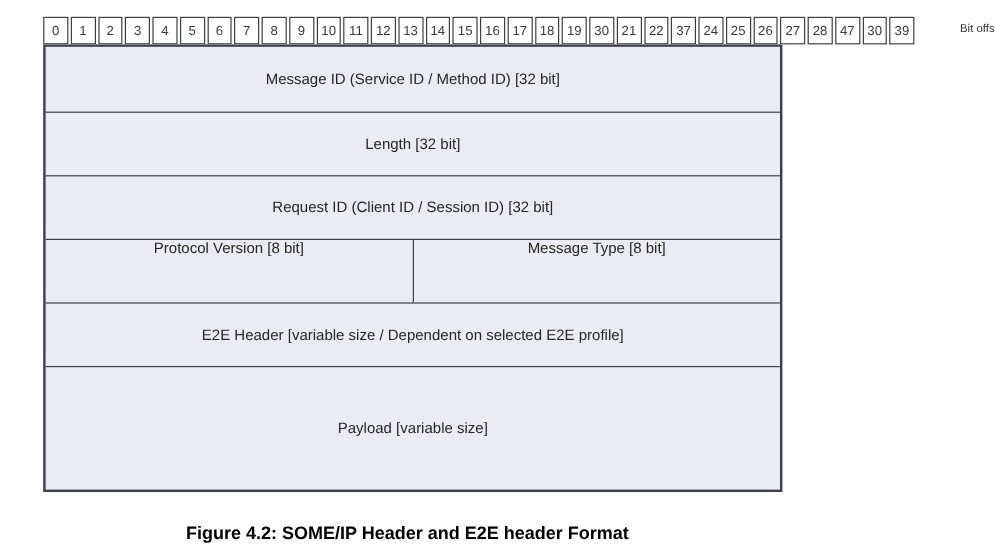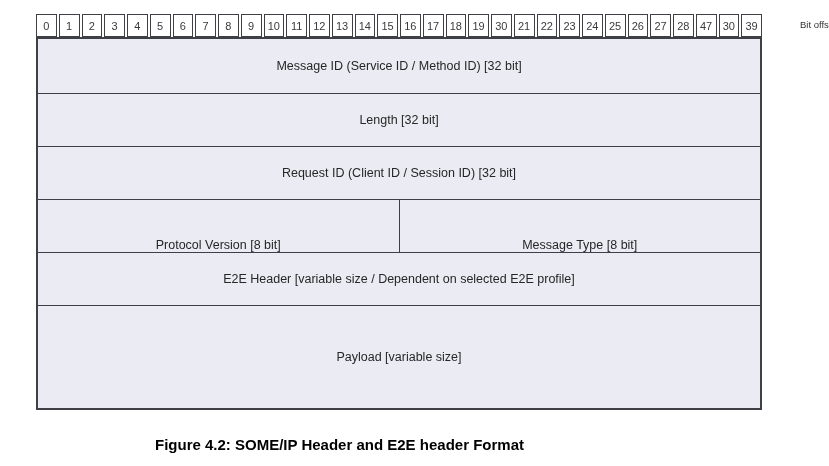--- a/index.html
+++ b/index.html
@@ -43,42 +43,42 @@
   }
   .axis-label {
     position: absolute;
     left: 772px; top: 19px;
     font-size: 9.5px;
     color: #333333;
     white-space: nowrap;
     padding-left: 28px;
   }
   .table-body {
-    width: 726px;
+    width: 616px;
     border: 2px solid var(--border);
     background: var(--cell-fill);
   }
   .row {
     display: flex;
     align-items: center;
     justify-content: center;
     text-align: center;
     font-size: 12.5px;
     border-bottom: 1.5px solid var(--border);
   }
   .row:last-child { border-bottom: none; }
   .row-h-lg   { height: 55px; }
   .row-h-md   { height: 53px; }
   .row-h-xl   { height: 102px; }
   .row.split { padding: 0; }
   .split-cell {
     flex: 1 1 0;
     height: 100%;
     display: flex;
-    align-items: flex-end;
+    align-items: flex-start;
     justify-content: center;
     text-align: center;
     border-right: 1.5px solid var(--border);
   }
   .split-cell:last-child { border-right: none; }
   .caption {
     position: absolute;
     left: 0; top: 436px;
     width: 679px;
     text-align: center;
@@ -111,21 +111,21 @@
         <div class="bit-cell">13</div>
         <div class="bit-cell">14</div>
         <div class="bit-cell">15</div>
         <div class="bit-cell">16</div>
         <div class="bit-cell">17</div>
         <div class="bit-cell">18</div>
         <div class="bit-cell">19</div>
         <div class="bit-cell">30</div>
         <div class="bit-cell">21</div>
         <div class="bit-cell">22</div>
-        <div class="bit-cell">23</div>
+        <div class="bit-cell">37</div>
         <div class="bit-cell">24</div>
         <div class="bit-cell">25</div>
         <div class="bit-cell">26</div>
         <div class="bit-cell">27</div>
         <div class="bit-cell">28</div>
         <div class="bit-cell">47</div>
         <div class="bit-cell">30</div>
         <div class="bit-cell">39</div>
       </div>
 

